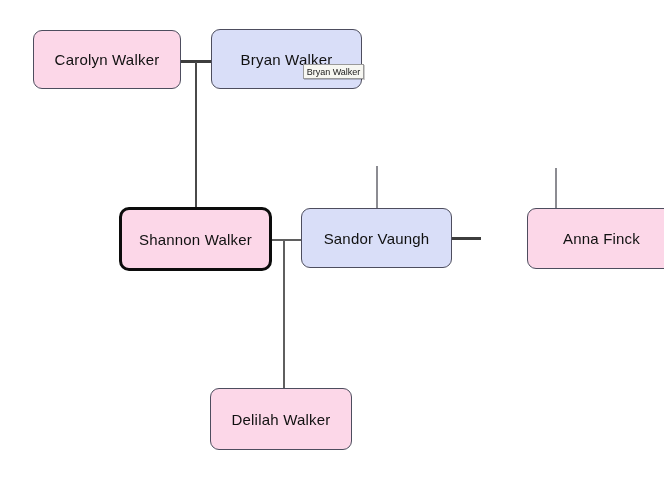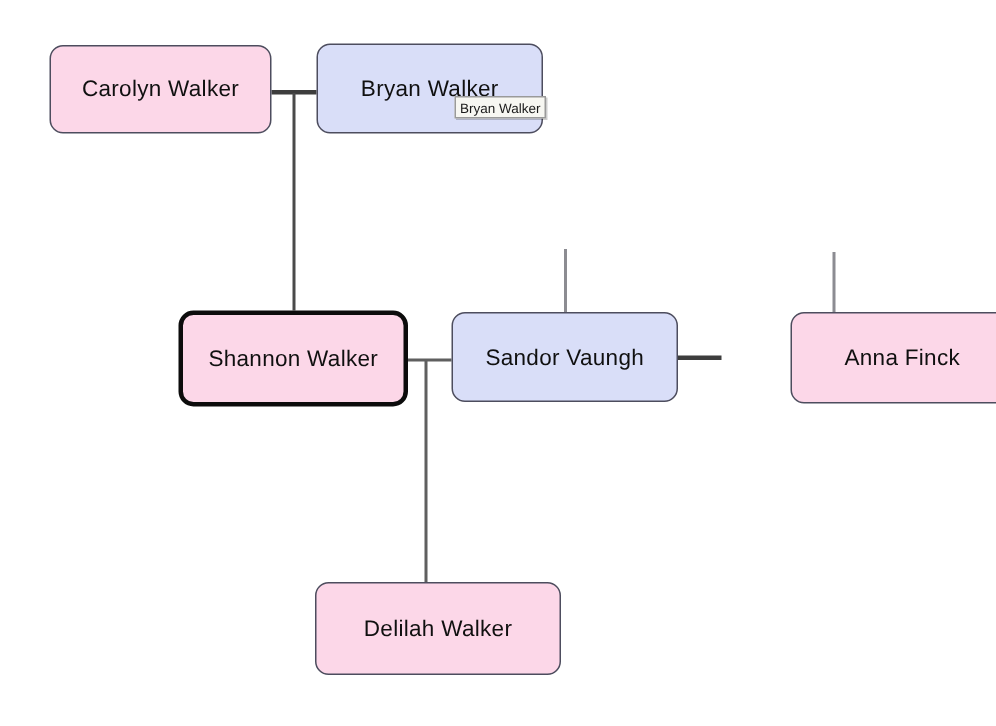--- a/index.html
+++ b/index.html
@@ -26,21 +26,21 @@
   }
   .female{background:#fcd7e8;}
   .male{background:#d9def8;}
   .selected{border:3px solid #0c0c0c;border-radius:10px;}
 
   .node-carolyn{left:33px;top:30px;width:148px;height:59px;}
   .node-bryan{left:211px;top:29px;width:151px;height:60px;}
   .node-shannon{left:119px;top:207px;width:153px;height:64px;}
   .node-sandor{left:301px;top:208px;width:151px;height:60px;}
   .node-anna{left:481px;top:208px;width:149px;height:61px;margin-left:46px;}
-  .node-delilah{left:210px;top:388px;width:164px;height:62px;}
+  .node-delilah{left:210px;top:388px;width:142px;height:62px;}
 
   
   .line{position:absolute;z-index:1;}
   .l-carolyn-bryan{left:181px;top:60px;width:30px;height:3px;background:#3d3d3d;}
   .l-parents-shannon{left:195px;top:62px;width:2px;height:145px;background:#4a4a4a;}
   .l-shannon-sandor{left:272px;top:239px;width:29px;height:2px;background:#5f5f5f;}
   .l-couple-delilah{left:283px;top:240px;width:2px;height:148px;background:#5f5f5f;}
   .l-sandor-anna{left:452px;top:237px;width:29px;height:3px;background:#3d3d3d;}
   .l-sandor-ancestry{left:376px;top:166px;width:1.5px;height:42px;background:#8c8c92;}
   .l-anna-ancestry{left:555px;top:168px;width:1.5px;height:40px;background:#8c8c92;}

